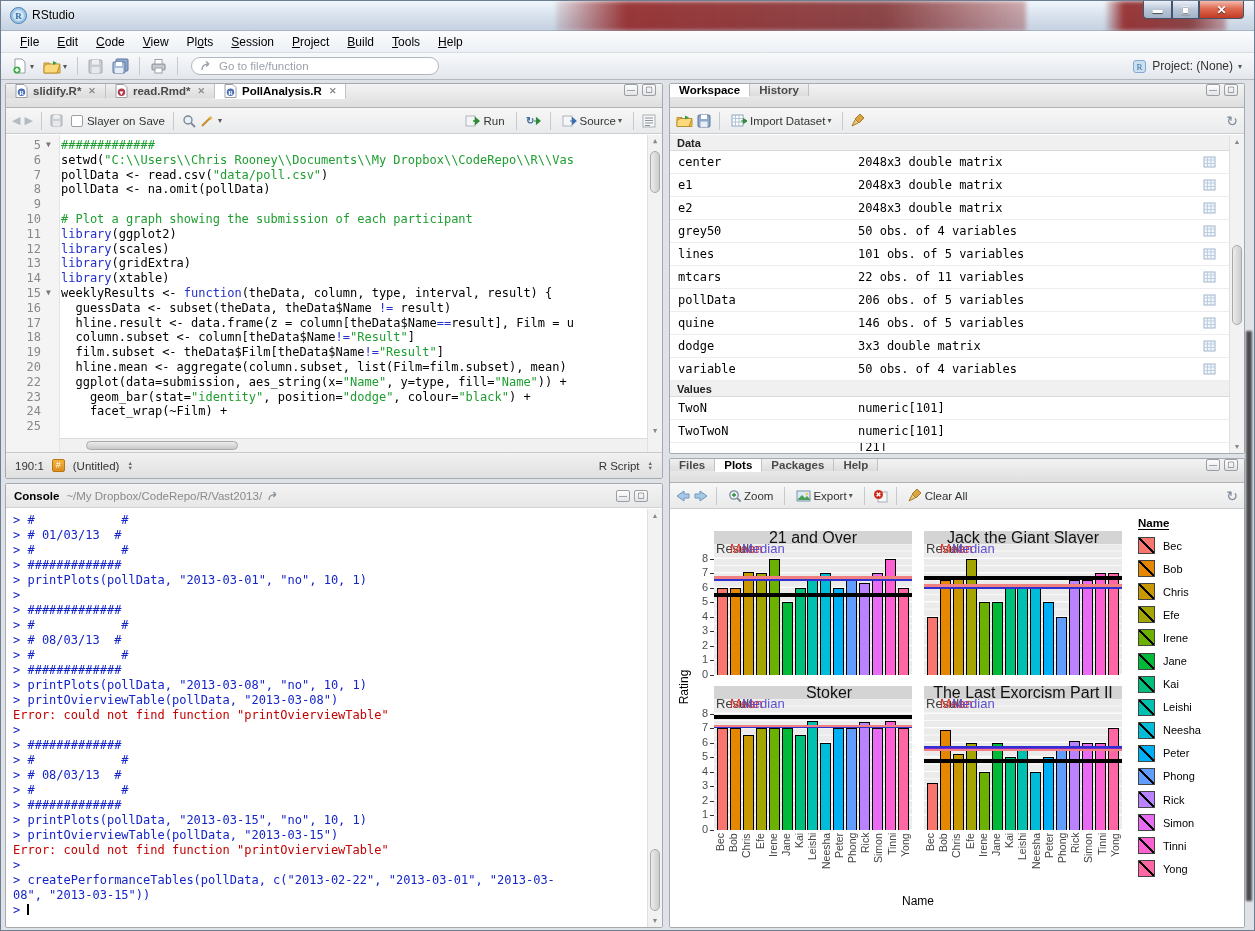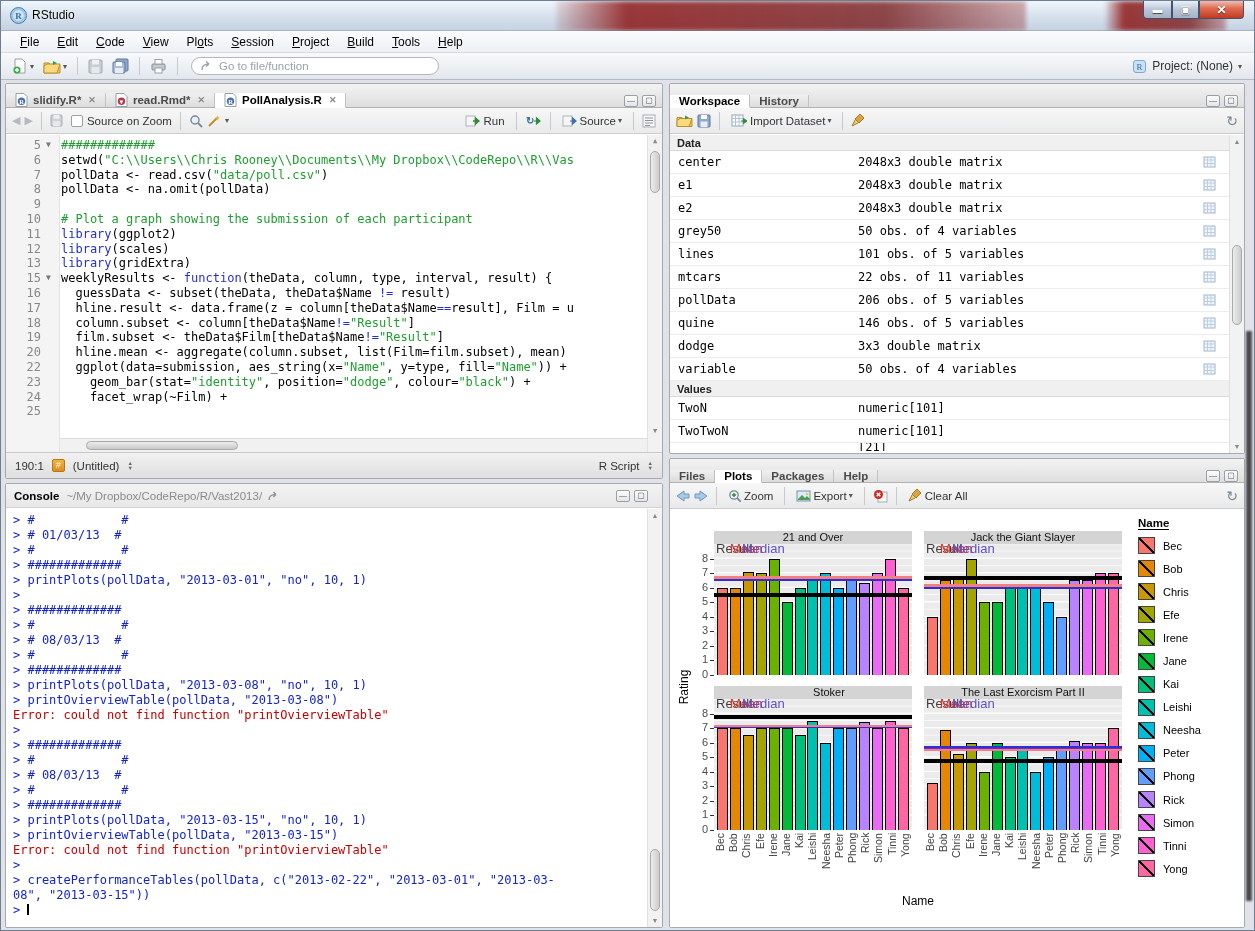--- a/index.html
+++ b/index.html
@@ -21,21 +21,21 @@
   .mitem{padding:4px 9px;color:#000;cursor:default}
   .toolbar{position:absolute;left:0;top:52px;right:0;height:27px;background:linear-gradient(#F8F9FB,#E3E7EC);border-bottom:1px solid #B3B9C1;display:flex;align-items:center;padding:0 8px;gap:3px}
   .tbtn{display:flex;align-items:center;gap:2px;height:22px;padding:0 3px;border-radius:3px}
   .caret{font-size:8px;color:#555}
   .tsep{width:1px;height:18px;background:#C6CACF;margin:0 4px}
   .goto{width:248px;height:18px;margin-left:6px;border:1px solid #AFB7C2;border-radius:9px;background:#fff;display:flex;align-items:center;gap:6px;padding:0 9px}
   .goto span{font-size:11.5px;color:#9BA2AB}
   .proj{margin-left:auto;display:flex;align-items:center;gap:5px;font-size:12px;color:#333;padding-right:4px}
   
   .pane{position:absolute;background:#fff;border:1px solid #A6AAAF;border-radius:2px}
-  .tabbar{height:24px;background:linear-gradient(#F3F3F3,#DEDEDE);border-bottom:1px solid #B2B2B2;display:flex;align-items:flex-end;border-radius:2px 2px 0 0}
+  .tabbar{height:24px;background:linear-gradient(#F3F3F3,#DEDEDE);border-bottom:1px solid #B2B2B2;display:flex;align-items:flex-start;border-radius:2px 2px 0 0}
   .tab{display:flex;align-items:center;gap:5px;padding:0 9px;font-size:11.5px;font-weight:bold;color:#4A4A4A;border-right:1px solid #C2C2C2;background:linear-gradient(#F0F0F0,#DCDCDC)}
   .tab.active{background:#FFF;color:#000;margin-bottom:-1px;border-bottom:1px solid #fff}
   .tab .x{color:#8A8A8A;font-size:9px;margin-left:2px}
   .panebtns{margin-left:auto;display:flex;gap:4px;align-items:center;padding:0 6px}
   .pbtn{width:14px;height:12px;border:1px solid #9A9FA5;border-radius:2px;background:linear-gradient(#FEFEFE,#E2E4E7);font-size:8px;line-height:10px;text-align:center;color:#555}
   .ptool{height:26px;background:linear-gradient(#F7F7F7,#E9EAEB);border-bottom:1px solid #CDCDCD;display:flex;align-items:center;padding:0 6px;gap:4px;font-size:11.5px;color:#333}
   .icn{display:inline-flex;align-items:center;justify-content:center}
   .arrowdim{color:#B4BAC2;font-size:11px}
   
   .codewrap{position:absolute;left:0;top:51px;right:0;bottom:26px;overflow:hidden;background:#fff;font-family:"DejaVu Sans Mono",monospace;font-size:12px}
@@ -65,21 +65,21 @@
   
   .wslist{position:absolute;left:0;top:51px;right:15px;bottom:0;overflow:hidden}
   .wshdr{height:16px;background:#F0F0F0;border-bottom:1px solid #DADADA;font-size:11px;font-weight:bold;color:#222;display:flex;align-items:center;padding-left:7px}
   .wsrow{height:23px;display:flex;align-items:center;border-bottom:1px solid #EDEDED;font-family:"DejaVu Sans Mono",monospace;font-size:12px;color:#000}
   .wsname{width:184px;padding-left:8px;flex:none;overflow:hidden}
   .wsval{flex:1;padding-left:4px}
   .wsicon{width:26px;text-align:center;flex:none}
   .wsrow.partial{height:8px;overflow:hidden;border-bottom:none}
   
   .plotarea{position:absolute;left:0;top:51px;right:0;bottom:0;background:#fff;overflow:hidden}
-  .strip{position:absolute;height:13px;background:#D4D4D4;font-size:11px;line-height:13px;text-align:center;color:#111}
+  .strip{position:absolute;height:13px;background:#D4D4D4;font-size:16px;line-height:13px;text-align:center;color:#111}
   .panel{position:absolute;background:#EBEBEB;background-image:linear-gradient(to top,#FFF 0,#FFF 1.3px,transparent 1.3px),linear-gradient(to top,rgba(255,255,255,.75) 0,rgba(255,255,255,.75) .8px,transparent .8px);background-size:100% 14.555px,100% 7.28px;background-position:left bottom;background-repeat:repeat}
   .bars{position:absolute;left:3px;right:3px;bottom:0;top:0;display:flex;align-items:flex-end;justify-content:space-between}
   .bar{width:11px;border:1px solid #000;border-bottom:none}
   .hline{position:absolute;left:0;right:0}
   .anno{position:absolute;top:-3px;font-size:13px;z-index:4}
   .ytick{position:absolute;left:14px;width:24px;text-align:right;font-size:11px;color:#4D4D4D}
   .ytm{position:absolute;left:40px;width:4px;height:1px;background:#333}
   .xlabs{position:absolute;height:58px;display:flex}
   .xslot{flex:1;position:relative}
   .xslot span{display:block;writing-mode:vertical-rl;transform:rotate(180deg);height:100%;width:100%;text-align:end;font-size:10.5px;color:#444;line-height:13px}
@@ -246,21 +246,21 @@
       <span class="arrowdim">▶</span>
       <div class="tsep"></div>
       <span class="icn">
           <svg width="13" height="13">
             <rect x="1" y="1" width="11" height="11" rx="1" fill="#CDD1D6" stroke="#A8ADB3"></rect>
             <rect x="3.5" y="1" width="6" height="3.8" fill="#EDEFF1"></rect>
             <rect x="3" y="7" width="7" height="5" fill="#E6E8EA"></rect>
           </svg>
         </span>
       <span style="width:12px;height:12px;border:1px solid #9AA0A6;border-radius:2px;background:#fff;margin-left:4px"></span>
-      <span>Source on Zoom</span>
+      <span>Slayer on Save</span>
       <div class="tsep"></div>
       <span class="icn">
           <svg width="14" height="14">
             <circle cx="6" cy="6" r="4" fill="#E8F0F8" stroke="#7A8796" stroke-width="1.4"></circle>
             <path d="M9 9l4 4" stroke="#7A8796" stroke-width="1.8"></path>
           </svg>
         </span>
       <span class="icn">
           <svg width="14" height="14">
             <path d="M2 12L10 4" stroke="#C98A2A" stroke-width="2"></path>
@@ -308,20 +308,21 @@
       <div class="codelines" id="code-lines">
           <div class="cline"><span class="lnum">5</span><span class="fold">▼</span><span class="ctext"><span class="sc">#############</span></span></div>
           <div class="cline"><span class="lnum">6</span><span class="fold"></span><span class="ctext"><span class="sd">setwd(</span><span class="ss">"C:\\Users\\Chris Rooney\\Documents\\My Dropbox\\CodeRepo\\R\\Vas</span></span></div>
           <div class="cline"><span class="lnum">7</span><span class="fold"></span><span class="ctext"><span class="sd">pollData &lt;- read.csv(</span><span class="ss">"data/poll.csv"</span><span class="sd">)</span></span></div>
           <div class="cline"><span class="lnum">8</span><span class="fold"></span><span class="ctext"><span class="sd">pollData &lt;- na.omit(pollData)</span></span></div>
           <div class="cline"><span class="lnum">9</span><span class="fold"></span><span class="ctext"></span></div>
           <div class="cline"><span class="lnum">10</span><span class="fold"></span><span class="ctext"><span class="sc"># Plot a graph showing the submission of each participant</span></span></div>
           <div class="cline"><span class="lnum">11</span><span class="fold"></span><span class="ctext"><span class="sk">library</span><span class="sd">(ggplot2)</span></span></div>
           <div class="cline"><span class="lnum">12</span><span class="fold"></span><span class="ctext"><span class="sk">library</span><span class="sd">(scales)</span></span></div>
           <div class="cline"><span class="lnum">13</span><span class="fold"></span><span class="ctext"><span class="sk">library</span><span class="sd">(gridExtra)</span></span></div>
+          <div class="cline"><span class="lnum">14</span><span class="fold"></span><span class="ctext"><span class="sk">library</span><span class="sd">(xtable)</span></span></div>
           <div class="cline"><span class="lnum">15</span><span class="fold">▼</span><span class="ctext"><span class="sd">weeklyResults &lt;- </span><span class="sk">function</span><span class="sd">(theData, column, type, interval, result) {</span></span></div>
           <div class="cline"><span class="lnum">16</span><span class="fold"></span><span class="ctext"><span class="sd">  guessData &lt;- subset(theData, theData$Name </span><span class="sk">!=</span><span class="sd"> result)</span></span></div>
           <div class="cline"><span class="lnum">17</span><span class="fold"></span><span class="ctext"><span class="sd">  hline.result &lt;- data.frame(z = column[theData$Name</span><span class="sk">==</span><span class="sd">result], Film = u</span></span></div>
           <div class="cline"><span class="lnum">18</span><span class="fold"></span><span class="ctext"><span class="sd">  column.subset &lt;- column[theData$Name</span><span class="sk">!=</span><span class="ss">"Result"</span><span class="sd">]</span></span></div>
           <div class="cline"><span class="lnum">19</span><span class="fold"></span><span class="ctext"><span class="sd">  film.subset &lt;- theData$Film[theData$Name</span><span class="sk">!=</span><span class="ss">"Result"</span><span class="sd">]</span></span></div>
           <div class="cline"><span class="lnum">20</span><span class="fold"></span><span class="ctext"><span class="sd">  hline.mean &lt;- aggregate(column.subset, list(Film=film.subset), mean)</span></span></div>
           <div class="cline"><span class="lnum">22</span><span class="fold"></span><span class="ctext"><span class="sd">  ggplot(data=submission, aes_string(x=</span><span class="ss">"Name"</span><span class="sd">, y=type, fill=</span><span class="ss">"Name"</span><span class="sd">)) +</span></span></div>
           <div class="cline"><span class="lnum">23</span><span class="fold"></span><span class="ctext"><span class="sd">    geom_bar(stat=</span><span class="ss">"identity"</span><span class="sd">, position=</span><span class="ss">"dodge"</span><span class="sd">, colour=</span><span class="ss">"black"</span><span class="sd">) +</span></span></div>
           <div class="cline"><span class="lnum">24</span><span class="fold"></span><span class="ctext"><span class="sd">    facet_wrap(~Film) +</span></span></div>
           <div class="cline"><span class="lnum">25</span><span class="fold"></span><span class="ctext"></span></div>

